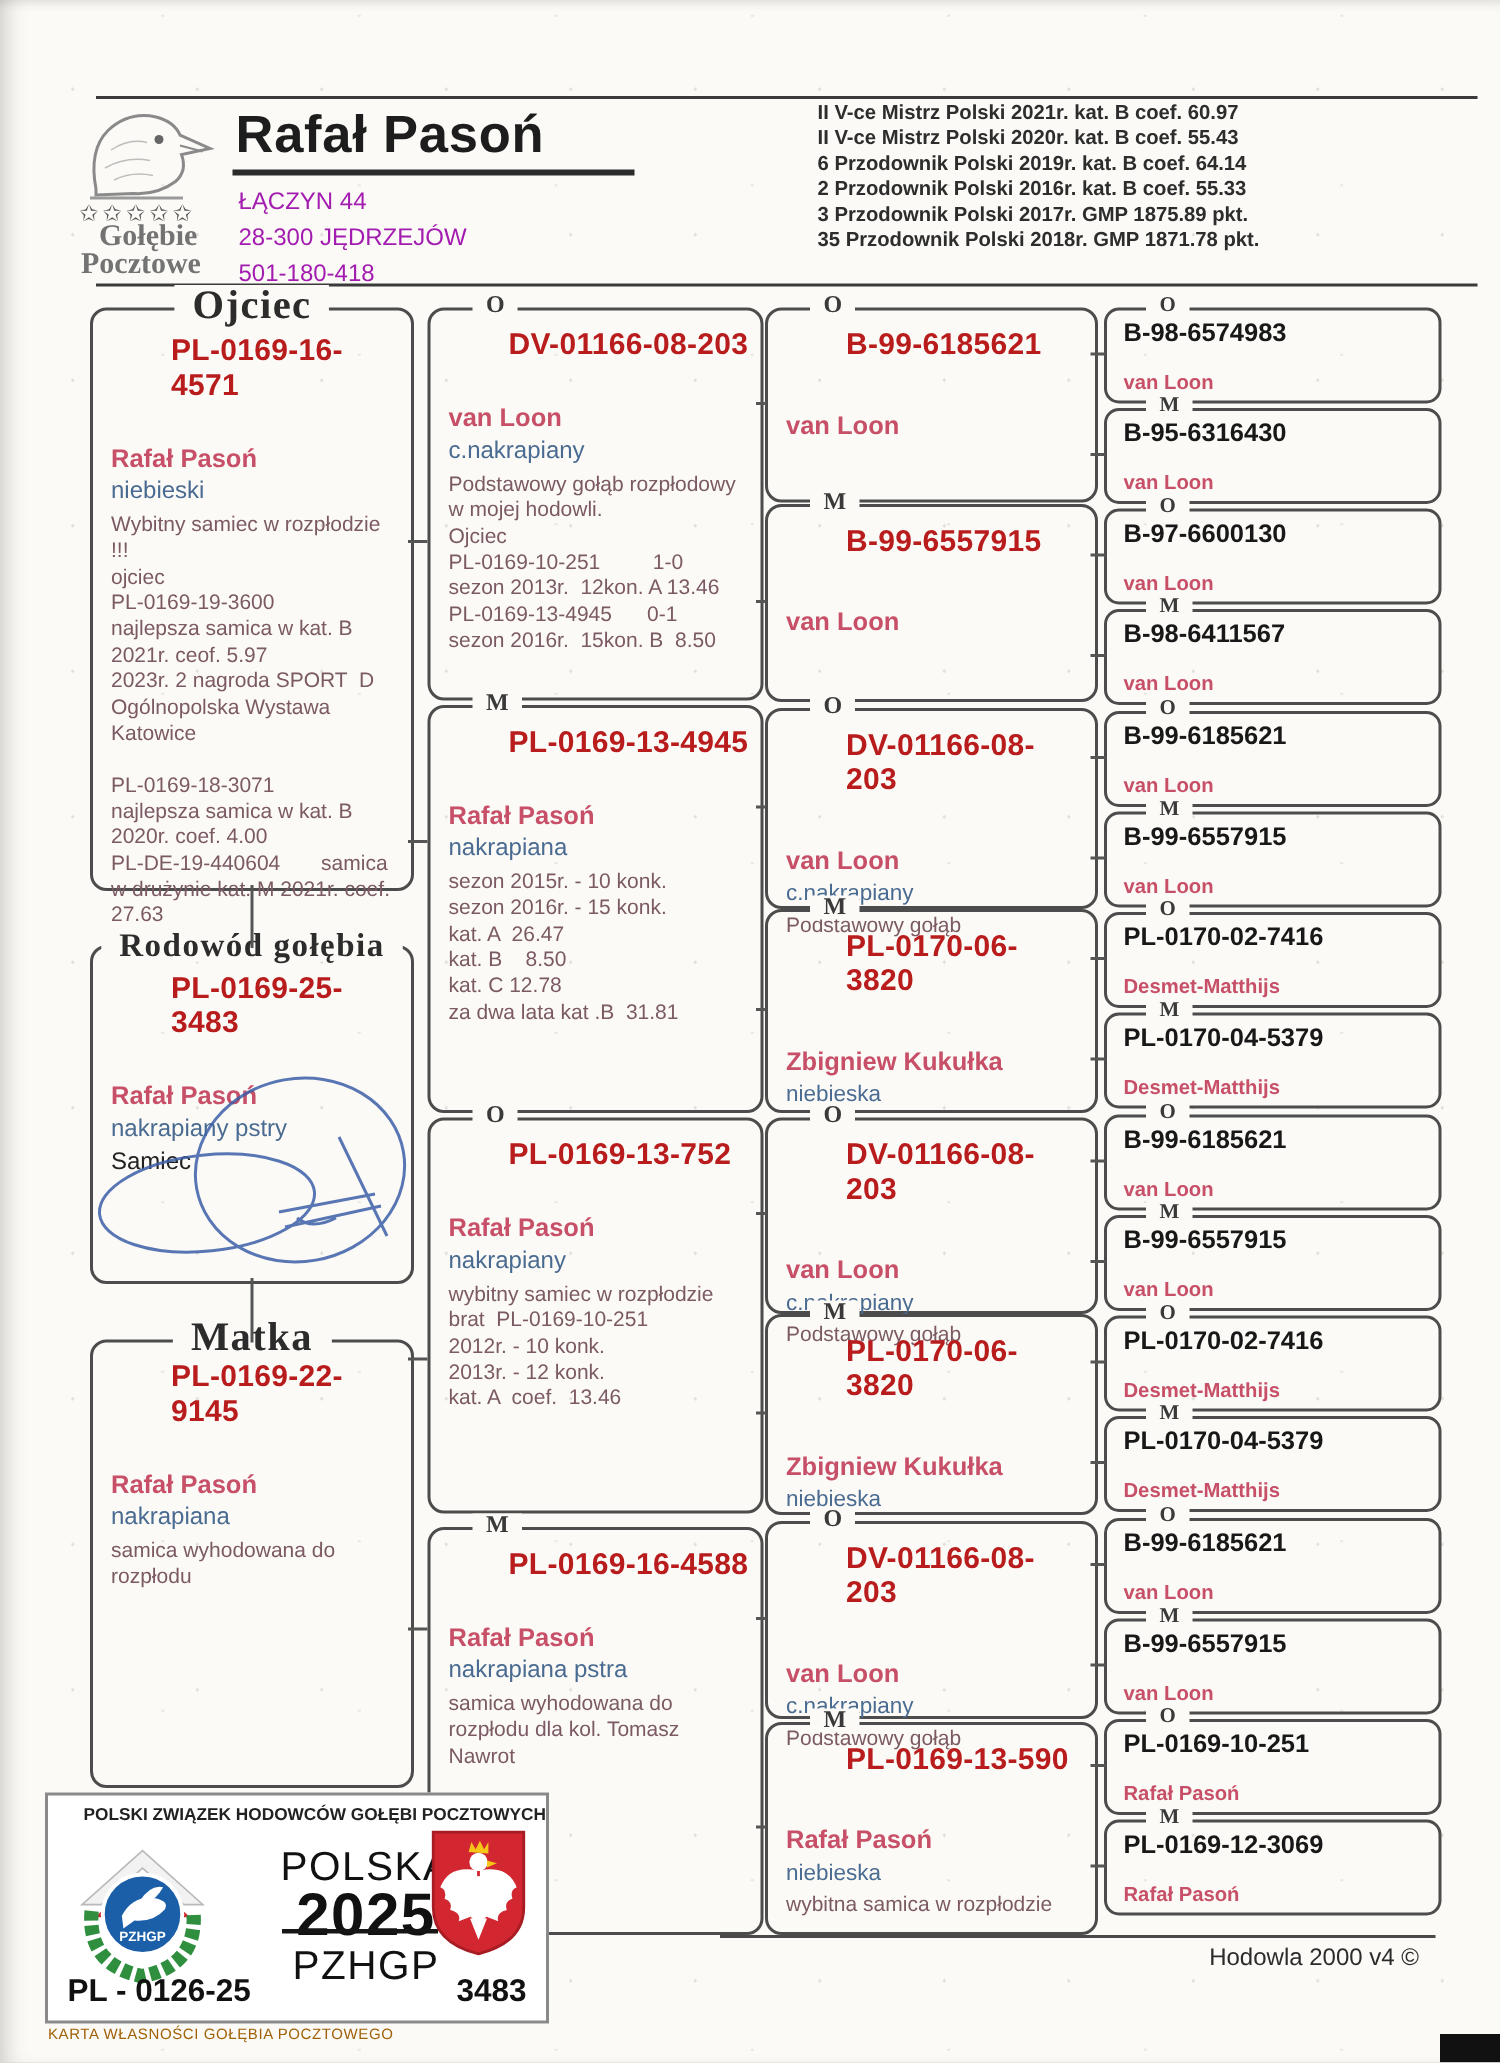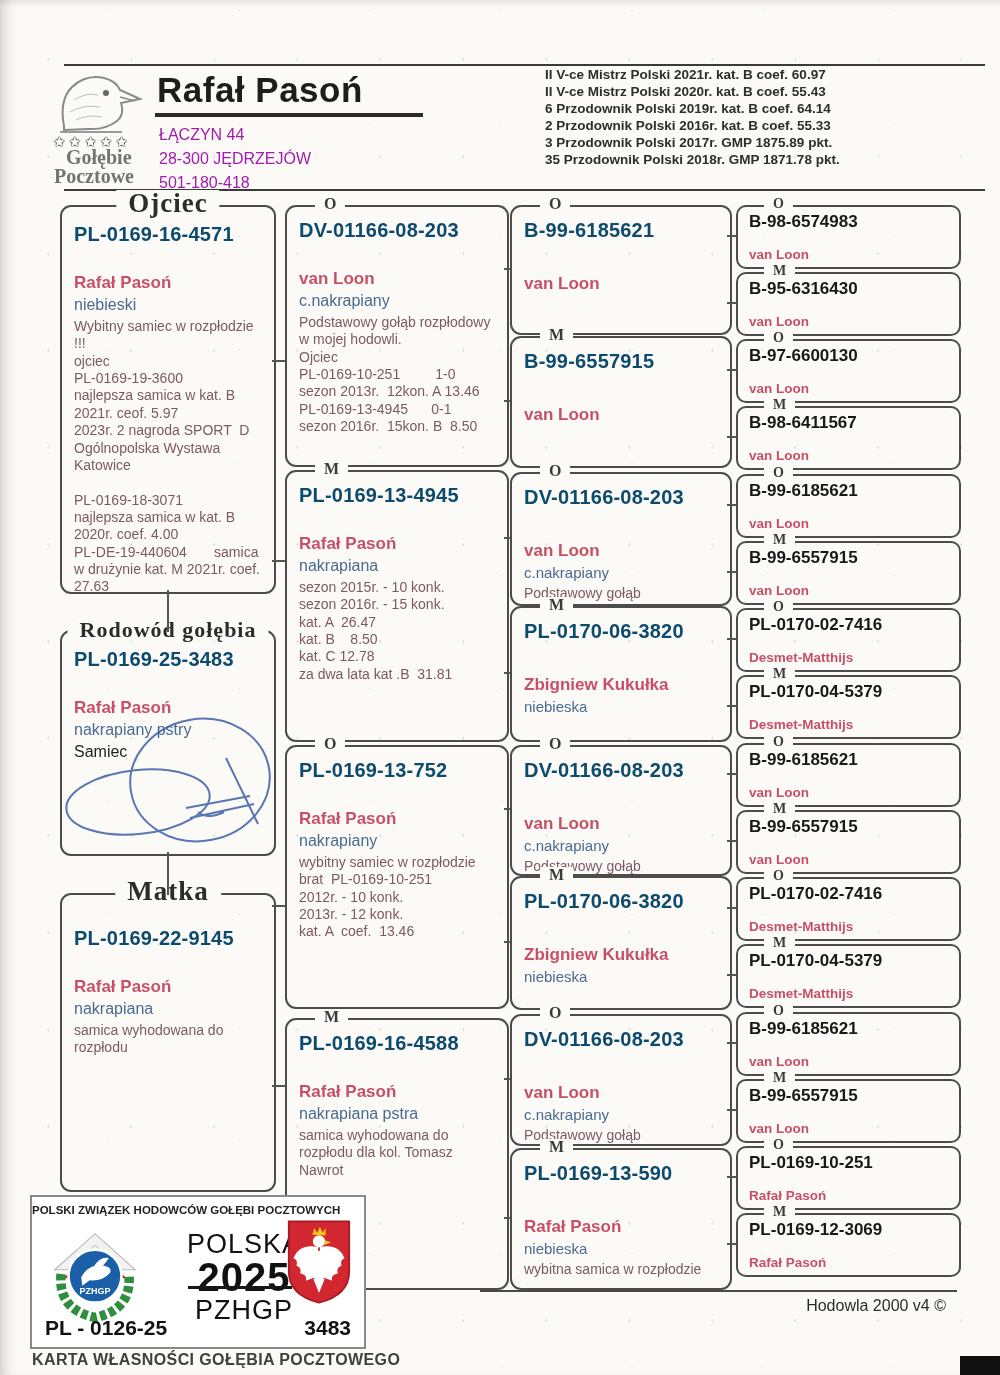--- a/index.html
+++ b/index.html
@@ -20,43 +20,43 @@
        font-weight:bold;color:#2d2d2d;line-height:17.1px;}
   
   .box{position:absolute;border:2px solid #4c4c4c;border-radius:11px;}
   .stitle{position:absolute;top:-17px;left:50%;transform:translateX(-50%);background:#fbfaf6;
           padding:0 12px;font-family:"Liberation Serif",serif;font-weight:bold;font-size:27px;
           color:#2c2c2c;white-space:nowrap;letter-spacing:1px;line-height:1;}
   .stitle.small{font-size:22px;top:-13px;}
   .omlabel{position:absolute;top:-11px;left:28px;background:#fbfaf6;padding:0 9px;
            font-family:"Liberation Serif",serif;font-weight:bold;font-size:16px;color:#3a3a3a;line-height:1;}
   .bpad{position:absolute;left:12px;right:8px;top:12px;}
-  .ring{font-size:20px;font-weight:bold;color:#0c4a6e;letter-spacing:.2px;margin-bottom:27px;}
+  .ring{font-size:20px;font-weight:bold;color:#b91c1c;letter-spacing:.2px;margin-bottom:27px;margin-left:40px;}
   .owner{font-size:17px;font-weight:bold;color:#c75068;margin-bottom:3px;}
   .trait{font-size:16px;color:#4a6b91;margin-bottom:4px;}
   .notes{font-size:14px;color:#7c5a63;line-height:1.24;white-space:pre-wrap;}
   .g3 .ring{margin-bottom:32px;}
   
   .sbox{position:absolute;left:736px;width:221px;height:60px;border:2px solid #4c4c4c;border-radius:10px;}
   .sbox .omlabel{top:-10px;left:26px;font-size:14px;}
   .sring{position:absolute;left:11px;top:5px;font-size:17px;font-weight:bold;color:#181818;}
   .sowner{position:absolute;left:11px;bottom:5px;font-size:13.5px;font-weight:bold;color:#c75068;}
   .c-h{position:absolute;height:2px;background:#555;}
   .c-v{position:absolute;width:2px;background:#555;}
   
   .badge{position:absolute;left:30px;top:1195px;width:332px;height:150px;border:2px solid #8a8a8a;background:#fff;}
-  .bfed{position:absolute;left:0;right:0;top:7px;text-align:left;font-size:11.5px;font-weight:bold;color:#222;}
+  .bfed{position:absolute;left:0;right:0;top:7px;text-align:right;font-size:11.5px;font-weight:bold;color:#222;}
   .bcenter{position:absolute;left:142px;top:33px;width:140px;text-align:center;color:#111;}
   .bpolska{font-size:27px;letter-spacing:1px;line-height:1.05;}
   .byear{font-size:40px;font-weight:800;line-height:.95;letter-spacing:1px;}
   .borg{font-size:27px;letter-spacing:1px;line-height:1.05;}
   .bstrike{position:absolute;left:156px;top:89px;width:104px;height:3px;background:#161616;}
   .bdist{position:absolute;left:13px;bottom:7px;font-size:21px;font-weight:bold;color:#111;}
   .bnum{position:absolute;right:13px;bottom:7px;font-size:21px;font-weight:bold;color:#111;}
-  .bcaption{position:absolute;left:32px;top:1351px;font-size:16px;font-weight:bold;color:#404040;letter-spacing:.4px;}
+  .bcaption{position:absolute;left:32px;top:1351px;font-size:10px;font-weight:normal;color:#a16207;letter-spacing:.4px;}
   .credit{position:absolute;left:700px;top:1297px;width:246px;text-align:right;font-size:16px;color:#2b2b2b;}
   .cornermark{position:absolute;right:0;bottom:0;width:40px;height:19px;background:#111;}
 </style>
 </head>
 <body>
 
 <div id="page">
   <div class="speckle"></div>
 
   <div class="rule" style="left:64px;top:64px;width:921px;"></div>
@@ -121,21 +121,21 @@
   <svg style="position:absolute;left:48px;top:700px;" width="250" height="165" viewBox="0 0 250 165">
     <g fill="none" stroke="#3d5fa8" stroke-width="2" opacity=".85">
       <ellipse cx="152" cy="80" rx="70" ry="61" transform="rotate(-10 152 80)"></ellipse>
       <ellipse cx="90" cy="102" rx="72" ry="32" transform="rotate(-6 90 102)"></ellipse>
       <path d="M138,108 L202,96 M142,118 L206,104 M178,58 L210,124 M150,112 Q160,120 176,112"></path>
     </g>
   </svg>
 
   <div class="box" style="left:60px;top:893px;width:212px;height:295px;">
     <div class="stitle">Matka</div>
-    <div class="bpad" style="top:32px;">
+    <div class="bpad" style="top:12px;">
       <div class="ring">PL-0169-22-9145</div>
       <div class="owner">Rafał Pasoń</div>
       <div class="trait">nakrapiana</div>
       <div class="notes">samica wyhodowana do
 rozpłodu</div>
     </div>
   </div>
 
   <div class="box" style="left:285px;top:205px;width:220px;height:258px;">
     <div class="omlabel">O</div>

